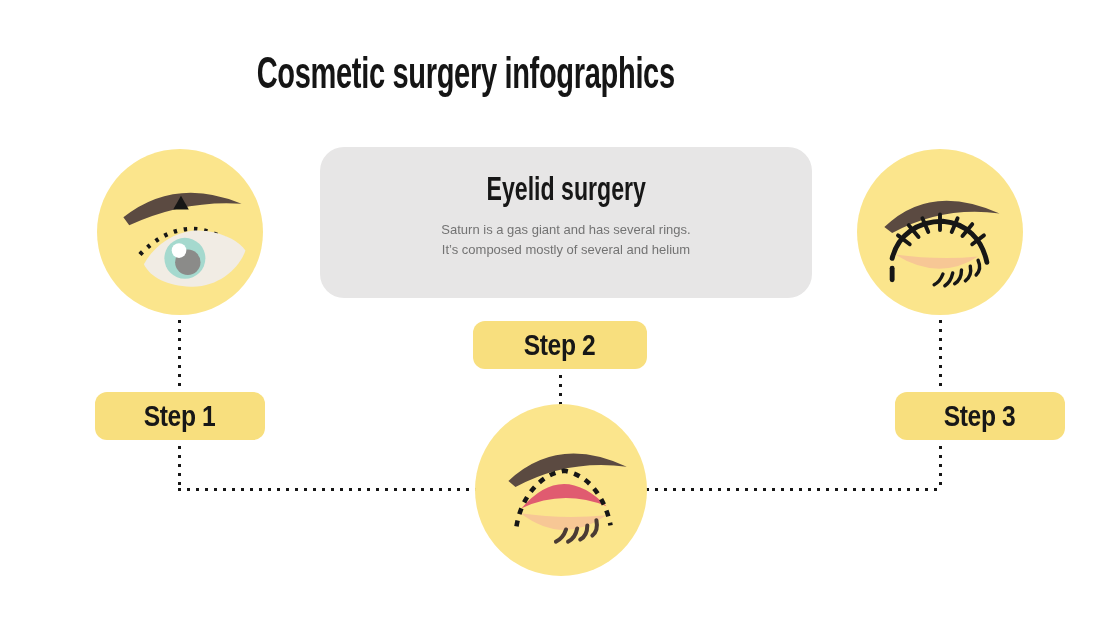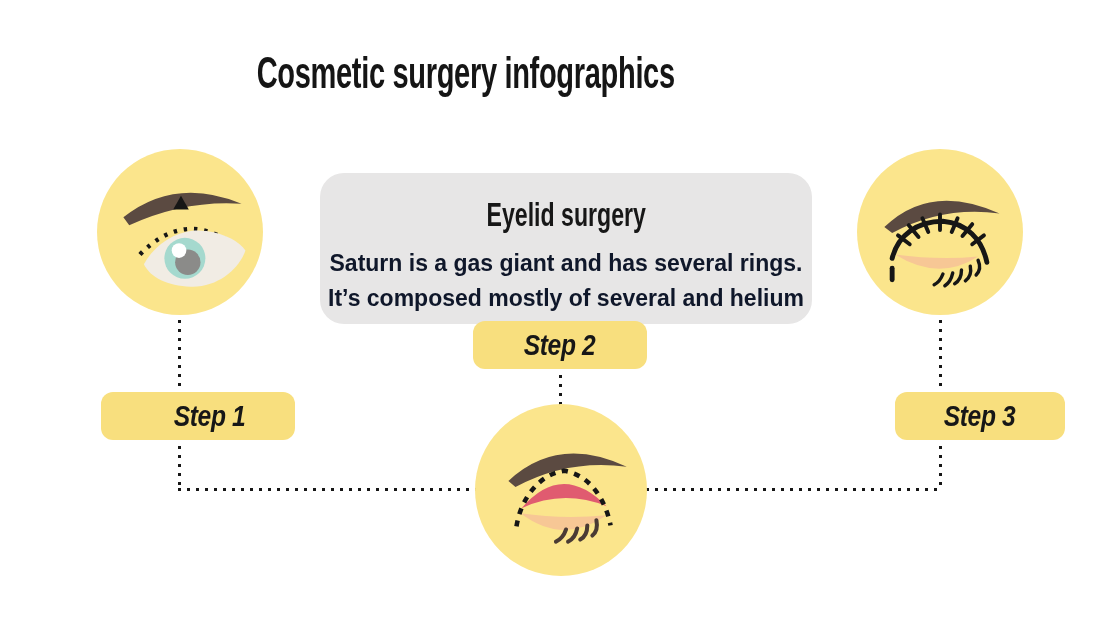--- a/index.html
+++ b/index.html
@@ -10,35 +10,35 @@
   
   .title-wrap{position:absolute;left:0;top:48px;width:932px;text-align:center;margin:0;}
   .title{display:inline-block;font-size:44px;font-weight:bold;color:#151515;
          transform:scaleX(.66);transform-origin:center;white-space:nowrap;letter-spacing:-.5px;}
   .sx68{display:inline-block;transform:scaleX(.68);transform-origin:center;white-space:nowrap;}
   .sx82{display:inline-block;transform:scaleX(.82);transform-origin:center;white-space:nowrap;}
 
   
   .card{position:absolute;left:320px;top:147px;width:492px;height:151px;
         background:var(--card_gray,#e7e6e6);border-radius:24px;z-index:2;
-        display:flex;flex-direction:column;align-items:center;box-sizing:border-box;padding-top:22px;margin-top:26px;}
+        display:flex;flex-direction:column;align-items:center;box-sizing:border-box;padding-top:22px;}
   .card-heading{font-size:34px;font-weight:bold;color:#171717;}
-  .card-body{margin:12px 0 0 0;font-size:23px;line-height:1.5;color:#0f172a;text-align:center;font-weight:bold;}
+  .card-body{margin:12px 0 0 0;font-size:13px;line-height:1.5;color:#737373;text-align:center;}
 
   
   .vline{position:absolute;width:3px;z-index:1;
          background:repeating-linear-gradient(to bottom,var(--line_black,#161616) 0 3px,transparent 3px 9px);}
   .hline{position:absolute;height:3px;z-index:1;
          background:repeating-linear-gradient(to right,var(--line_black,#161616) 0 3px,transparent 3px 9px);}
 
   
   .circle{position:absolute;border-radius:50%;background:var(--circle_yellow,#fbe58c);z-index:2;}
   .circle svg{display:block;width:100%;height:100%;}
   .step{position:absolute;height:48px;background:var(--button_yellow,#f8df7e);border-radius:12px;
-        z-index:3;display:flex;align-items:center;justify-content:center;font-style:italic;}
+        z-index:3;display:flex;align-items:center;justify-content:center;}
   .step-label{font-size:30px;font-weight:bold;color:#171717;letter-spacing:-.5px;}
 </style>
 </head>
 <body>
 
 <div class="canvas">
 
   <h1 class="title-wrap"><span class="title">Cosmetic surgery infographics</span></h1>
 
   <div class="vline" style="left:178px;top:320px;height:170px;"></div>
@@ -99,21 +99,21 @@
       <path d="M41,121 C45,95 62,70 88,66 C114,70 129,95 134,120" fill="none" stroke="var(--line_black)" stroke-width="4.5" stroke-dasharray="6 6.5"></path>
       <g stroke="var(--lash_brown)" stroke-width="4" stroke-linecap="round" fill="none">
         <path d="M90,124 q-3,9 -10,12"></path>
         <path d="M101,123 q-2,10 -9,13"></path>
         <path d="M111,120 q0,10 -7,14"></path>
         <path d="M120,115 q2,10 -4,15"></path>
       </g>
     </svg>
   </div>
 
-  <div class="step" style="left:101px;top:392px;width:170px;padding-left:24px;">
+  <div class="step" style="left:95px;top:392px;width:170px;">
     <span class="step-label sx82">Step 1</span>
   </div>
   <div class="step" style="left:473px;top:321px;width:174px;">
     <span class="step-label sx82">Step 2</span>
   </div>
   <div class="step" style="left:855px;top:392px;width:170px;margin-left:40px;">
     <span class="step-label sx82">Step 3</span>
   </div>
 
 </div>

